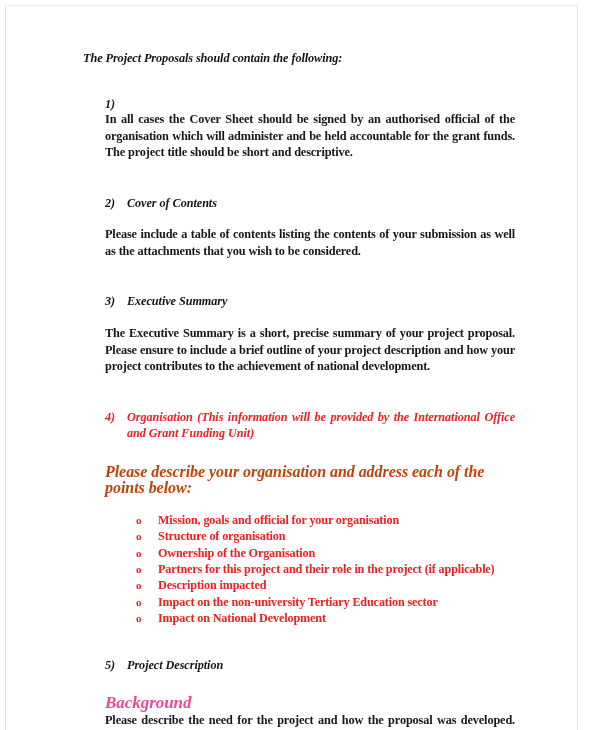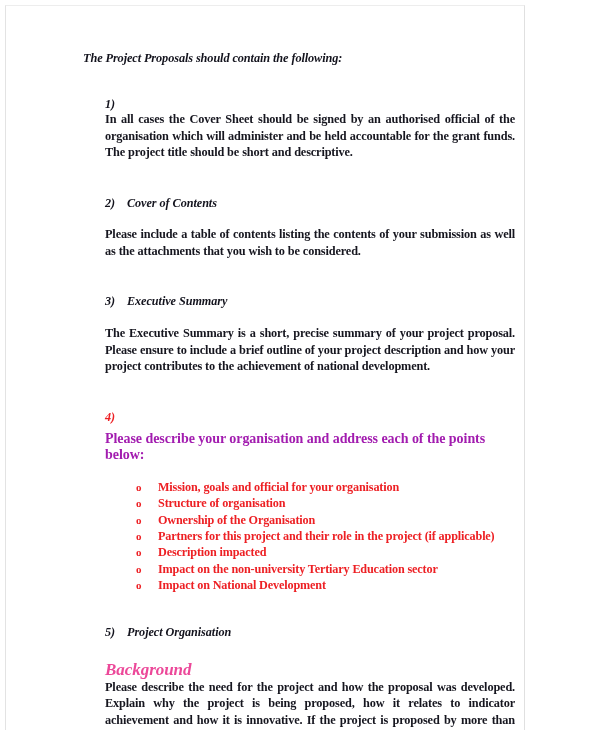--- a/index.html
+++ b/index.html
@@ -14,21 +14,21 @@
     position: relative;
     overflow: hidden;
     font-family: "Liberation Serif", "DejaVu Serif", serif;
   }
 
   
   #page-sheet {
     position: absolute;
     left: 5px;
     top: 5px;
-    width: 520px;
+    width: 573px;
     height: 725px;
     background: #ffffff;
     border-left: 1px solid #e3e3e3;
     border-top: 1px solid #ededed;
     border-right: 1px solid #e0e0e0;
     box-sizing: border-box;
   }
 
   #page-body {
     position: absolute;
@@ -84,22 +84,23 @@
 
   .gap-sm { height: 15px; }
   .gap-md { height: 22px; }
   .gap-lg { height: 30px; }
   .gap-xl { height: 34px; }
 
   
   .red { color: #ed2024; }
   .red-line {
     font-weight: bold;
-    font-size: 14px;
-    color: #a21caf;
+    font-style: italic;
+    font-size: 16px;
+    color: #c2410c;
     letter-spacing: -0.05px;
     margin: 0;
     line-height: 16.5px;
   }
 
   
   .bullet-list {
     list-style: none;
     margin: 0;
     padding: 0 0 0 31px;
@@ -165,21 +166,21 @@
         <span class="num">3)</span><span class="htext">Executive Summary</span>
       </p>
       <div class="gap-sm"></div>
       <p class="para">The Executive Summary is a short, precise summary of your project proposal. Please ensure to include a brief outline of your project description and how your project contributes to the achievement of national development.</p>
     </div>
 
     <div class="gap-xl"></div>
 
     <div class="section">
       <p class="sec-heading red">
-        <span class="num">4)</span>
+        <span class="num">4)</span><span class="htext">Organisation (This information will be provided by the International Office and Grant Funding Unit)</span>
       </p>
       <div class="gap-md"></div>
       <p class="red-line">Please describe your organisation and address each of the points below:</p>
       <div class="gap-sm"></div>
       <ul class="bullet-list">
         <li class="bullet-item">
           <span class="bullet-marker">o</span>
           <span>Mission, goals and official for your organisation</span>
         </li>
         <li class="bullet-item">
@@ -206,21 +207,21 @@
           <span class="bullet-marker">o</span>
           <span>Impact on National Development</span>
         </li>
       </ul>
     </div>
 
     <div class="gap-lg"></div>
 
     <div class="section">
       <p class="sec-heading">
-        <span class="num">5)</span><span class="htext">Project Organisation</span>
+        <span class="num">5)</span><span class="htext">Project Description</span>
       </p>
       <div class="gap-md"></div>
       <p class="sub-heading">Background</p>
       <p class="para">Please describe the need for the project and how the proposal was developed. Explain why the project is being proposed, how it relates to indicator achievement and how it is innovative. If the project is proposed by more than one organisation, or will involve more than one organisation in the implementation process, please explain the nature of the partnership required.</p>
     </div>
 
   </div>
 </div>
 
 </body></html>

